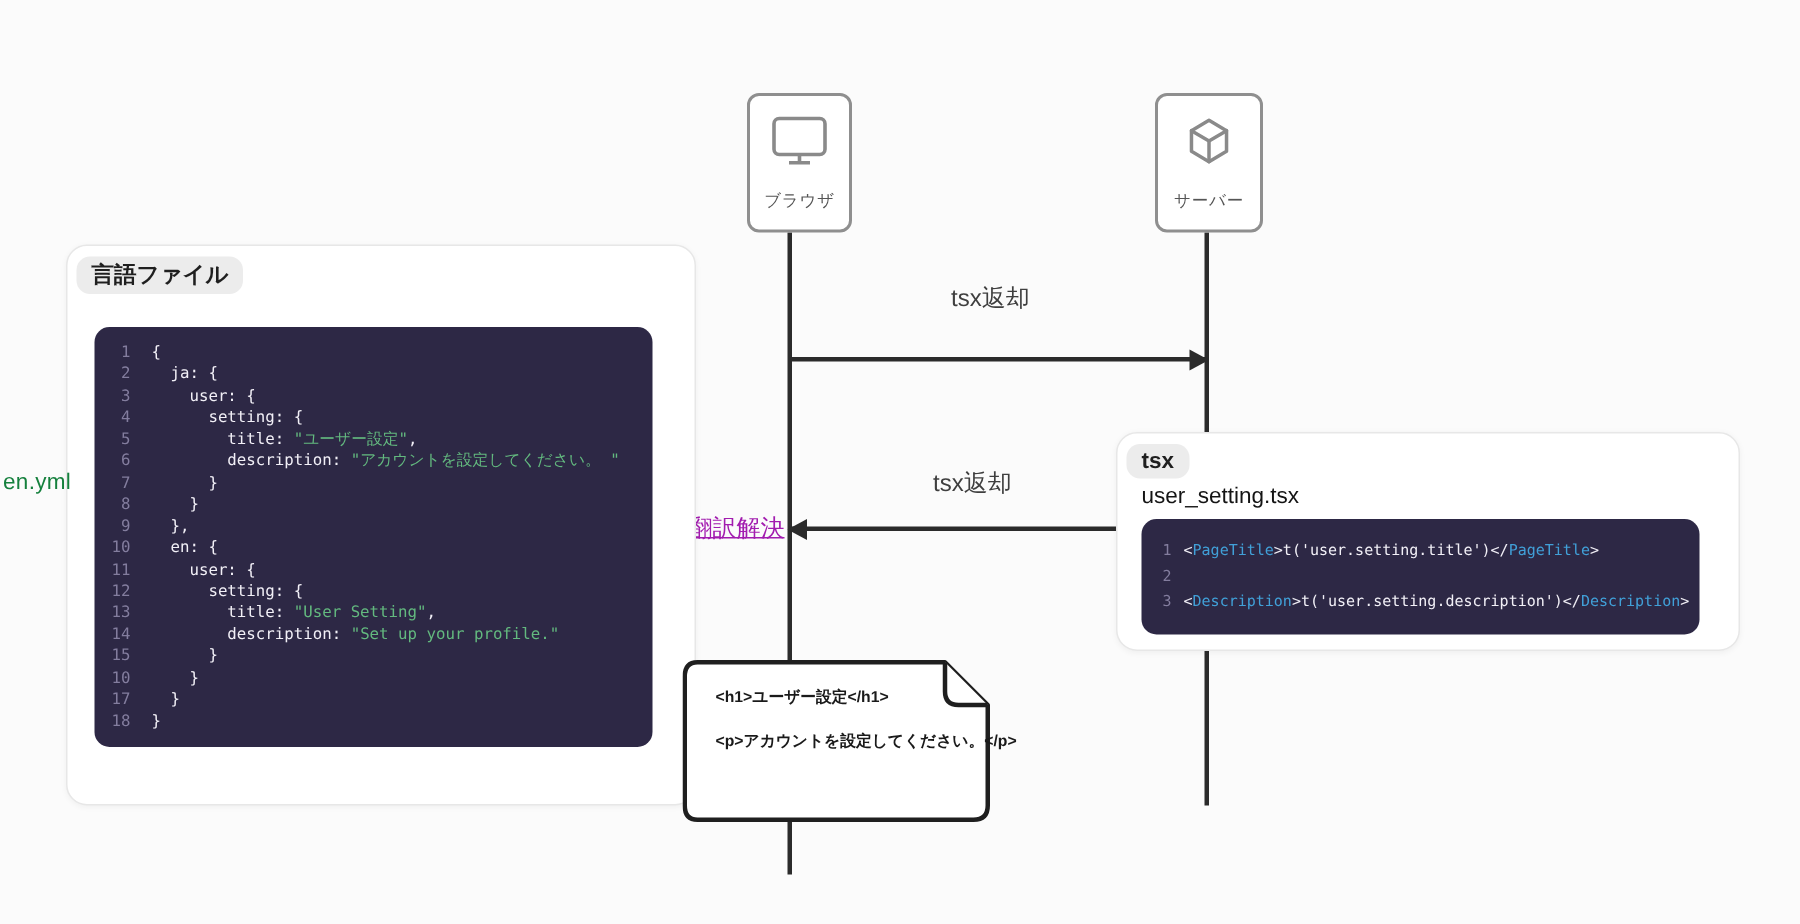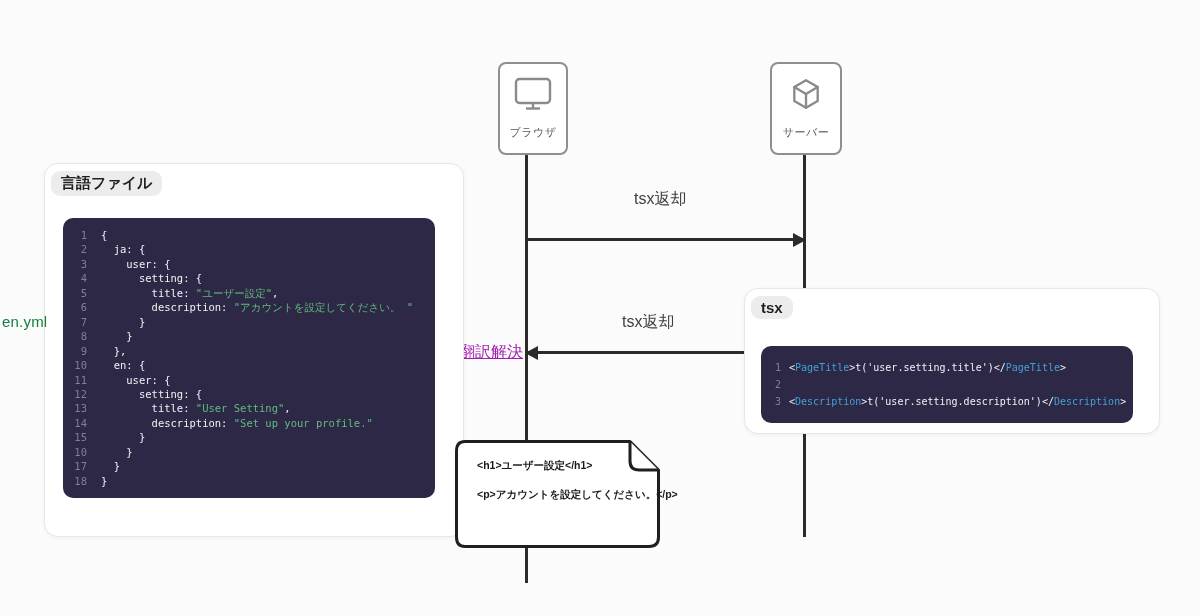--- a/index.html
+++ b/index.html
@@ -151,20 +151,21 @@
       <div class="code-line"><span class="ln">10</span><span class="seg-plain">    }</span></div>
       <div class="code-line"><span class="ln">17</span><span class="seg-plain">  }</span></div>
       <div class="code-line"><span class="ln">18</span><span class="seg-plain">}</span></div>
     </div>
 </div>
 
 <div class="stray">en.yml</div>
 
 <div class="card" style="left:744px;top:288px;width:416px;height:146px;">
   <span class="badge">tsx</span>
+  <div class="filename" style="margin-left:16px;">user_setting.tsx</div>
   <div id="right-code" class="codeblock">
       <div class="code-line"><span class="ln">1</span><span class="seg-plain">&lt;</span><span class="seg-tag">PageTitle</span><span class="seg-plain">&gt;t('user.setting.title')&lt;/</span><span class="seg-tag">PageTitle</span><span class="seg-plain">&gt;</span></div>
       <div class="code-line"><span class="ln">2</span></div>
       <div class="code-line"><span class="ln">3</span><span class="seg-plain">&lt;</span><span class="seg-tag">Description</span><span class="seg-plain">&gt;t('user.setting.description')&lt;/</span><span class="seg-tag">Description</span><span class="seg-plain">&gt;</span></div>
     </div>
 </div>
 
 <div class="note">
   <svg width="205" height="108" viewBox="0 0 205 108">
     <path d="M10 1.5 L175 1.5 L203.5 30 L203.5 97 Q203.5 106.5 194 106.5 L10 106.5 Q1.5 106.5 1.5 97 L1.5 11 Q1.5 1.5 10 1.5 Z" fill="#ffffff" stroke="#1f1f1f" stroke-width="3" stroke-linejoin="round"></path>

